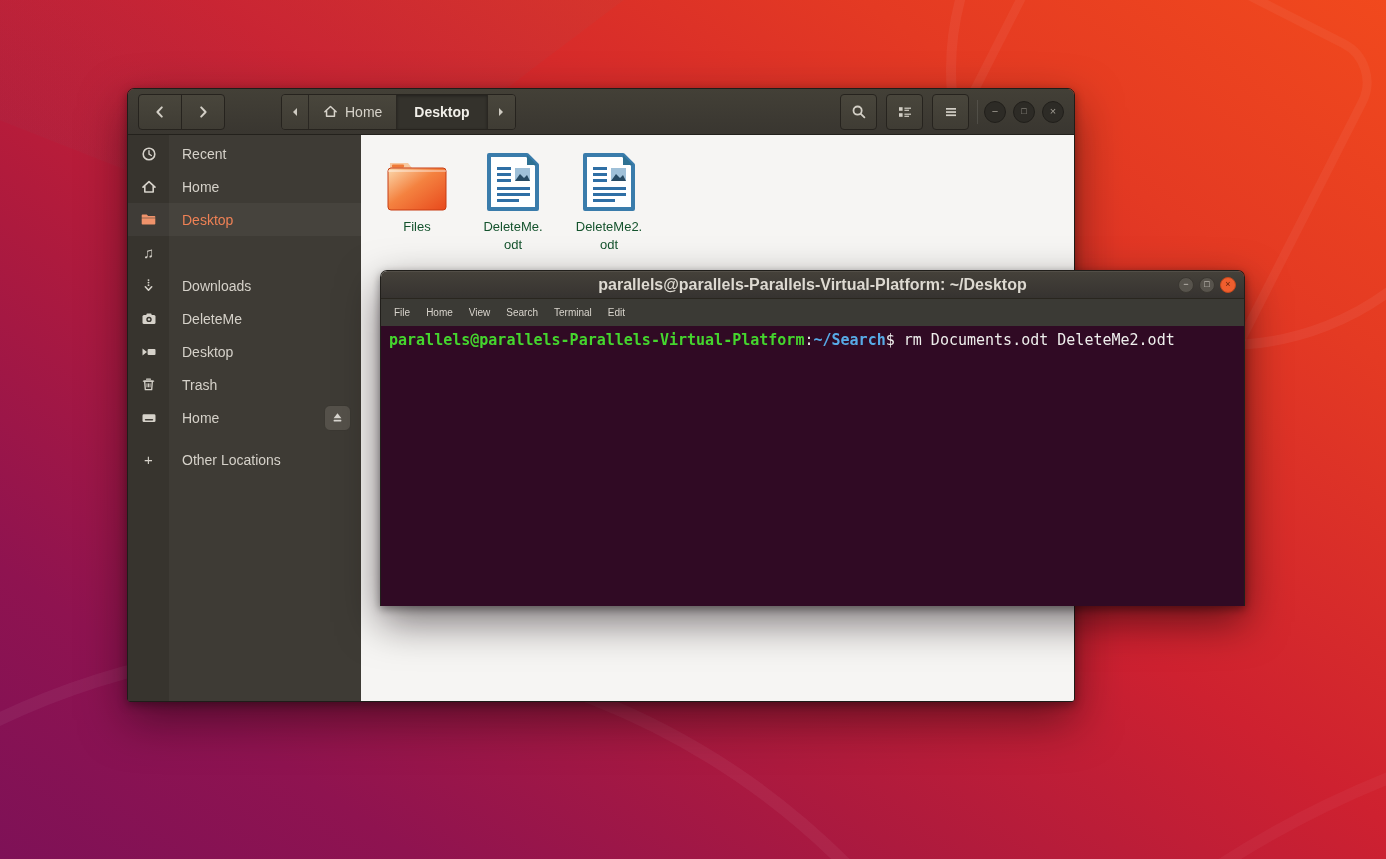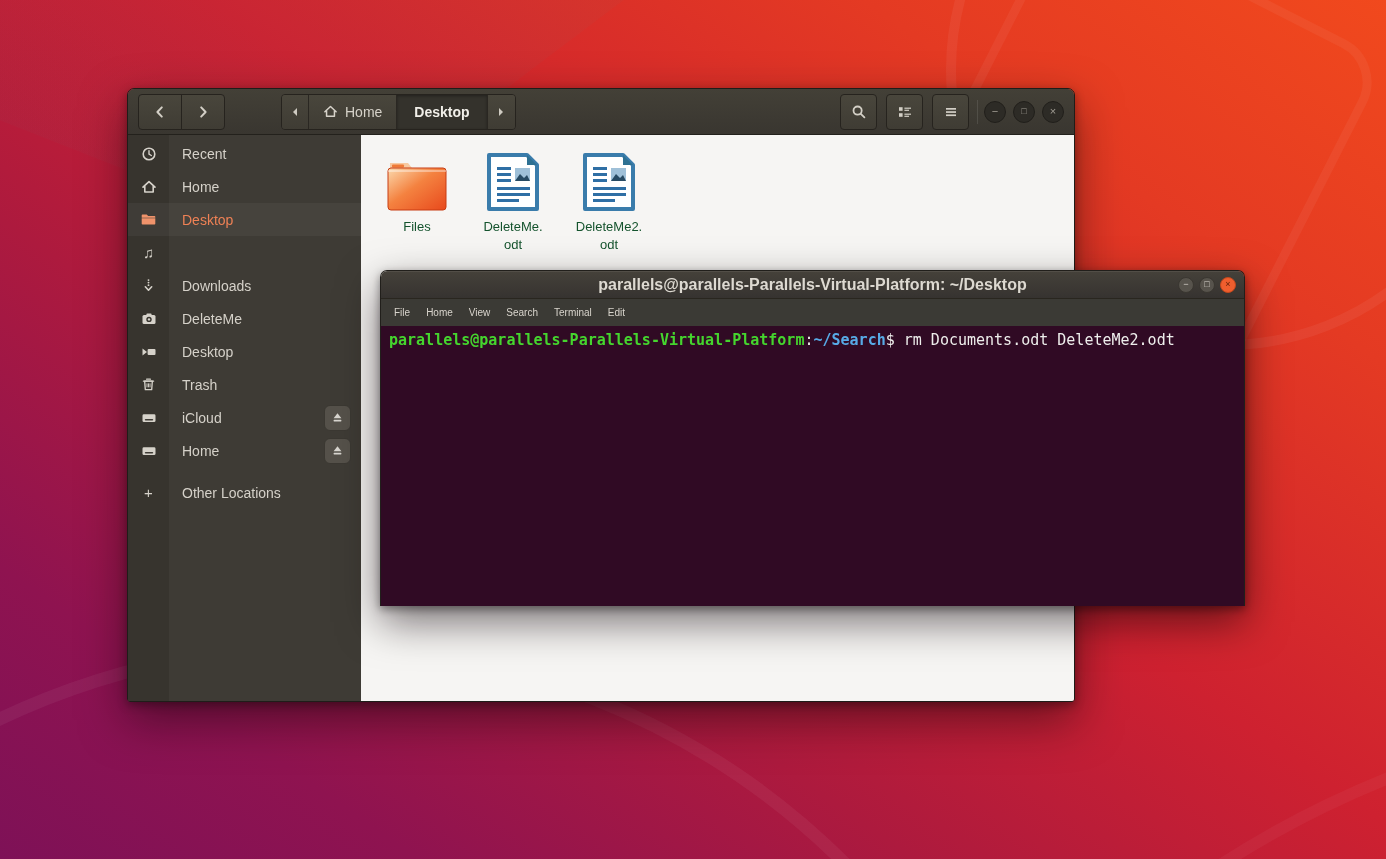--- a/index.html
+++ b/index.html
@@ -301,35 +301,20 @@
           <span class="ic">
             <svg width="15" height="15" viewBox="0 0 16 16">
                 <path d="M6 2.3h4M2.6 4.4h10.8" fill="none" stroke="#d6d2ca" stroke-width="1.4" stroke-linecap="round"></path>
                 <path d="M3.9 4.4h8.2l-.7 9.1H4.6z" fill="none" stroke="#d6d2ca" stroke-width="1.4" stroke-linejoin="round"></path>
                 <path d="M6.4 6.8v4.2M8 6.8v4.2M9.6 6.8v4.2" stroke="#d6d2ca" stroke-width="1"></path>
               </svg>
           </span>
           <span class="lbl">Trash</span>
         </div>
 
-        <div class="srow">
-          <span class="ic">
-            <svg width="16" height="16" viewBox="0 0 16 16">
-                <rect x="1.5" y="4.3" width="13" height="7.8" rx="1.4" fill="#d6d2ca"></rect>
-                <rect x="3.8" y="8.9" width="8.4" height="1.6" rx="0.8" fill="#3e3b35"></rect>
-              </svg>
-          </span>
-          <span class="lbl">iCloud</span>
-          <span class="eject">
-            <svg width="13" height="13" viewBox="0 0 16 16">
-                <path d="M8 2.8 12.8 9H3.2z" fill="#d8d5cf"></path>
-                <rect x="3.2" y="10.8" width="9.6" height="2.1" rx="0.6" fill="#d8d5cf"></rect>
-              </svg>
-          </span>
-        </div>
 
         <div class="srow">
           <span class="ic">
             <svg width="16" height="16" viewBox="0 0 16 16">
                 <rect x="1.5" y="4.3" width="13" height="7.8" rx="1.4" fill="#d6d2ca"></rect>
                 <rect x="3.8" y="8.9" width="8.4" height="1.6" rx="0.8" fill="#3e3b35"></rect>
               </svg>
           </span>
           <span class="lbl">Home</span>
           <span class="eject">

